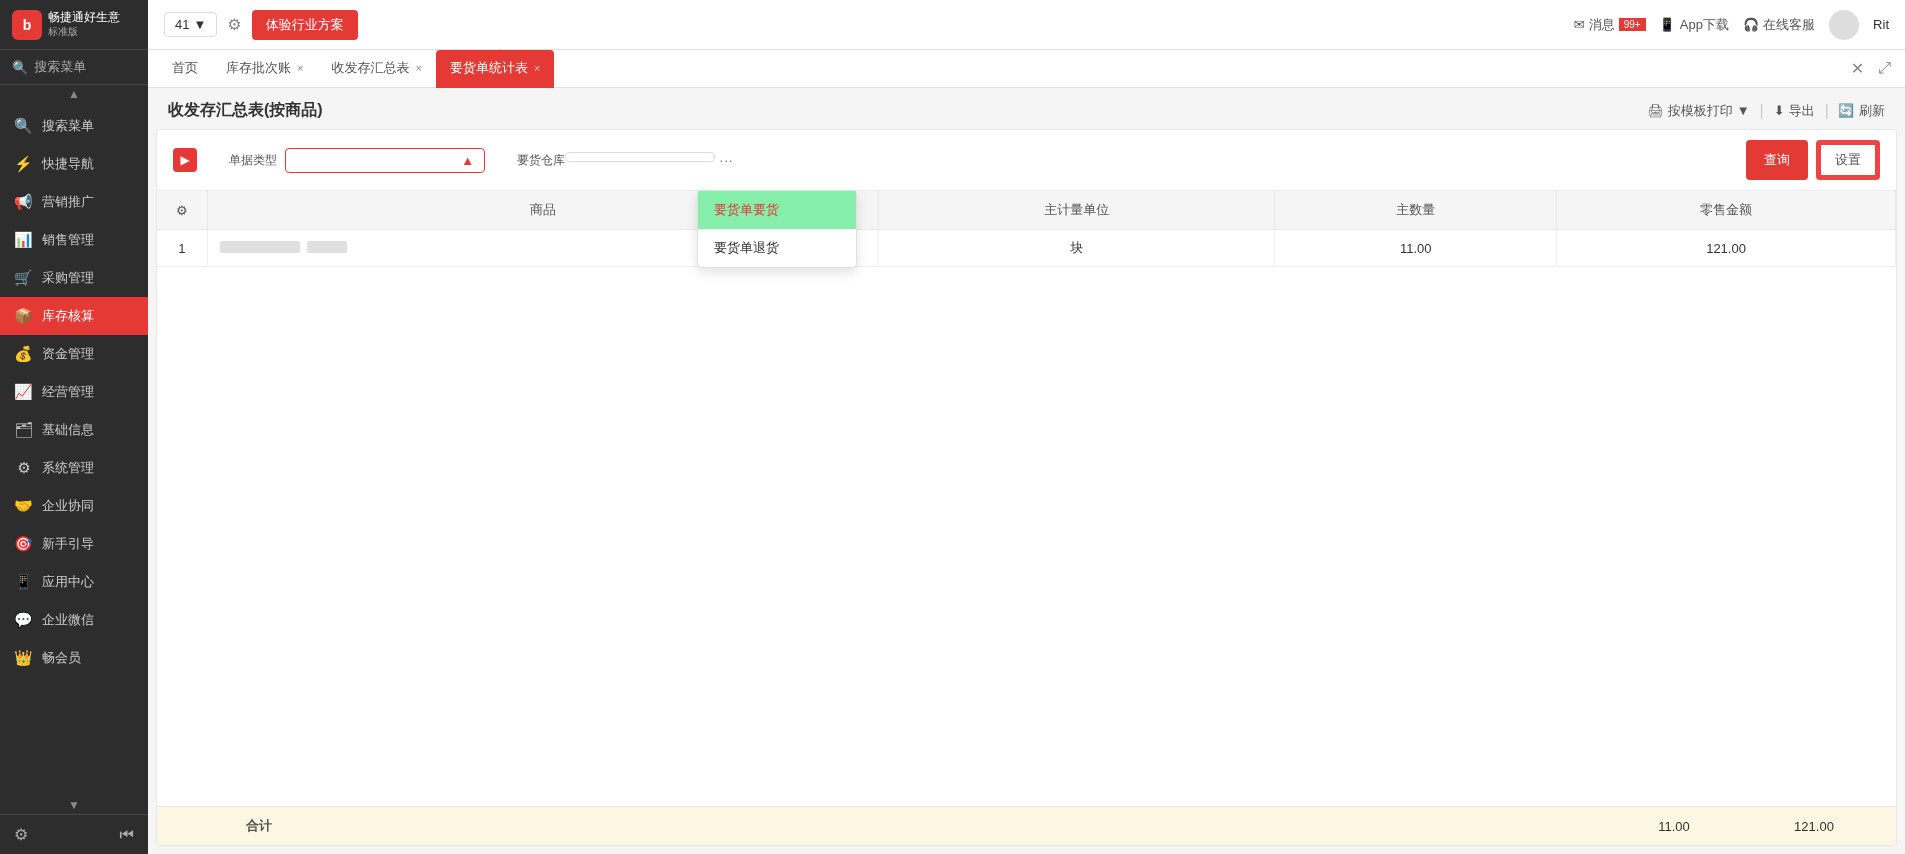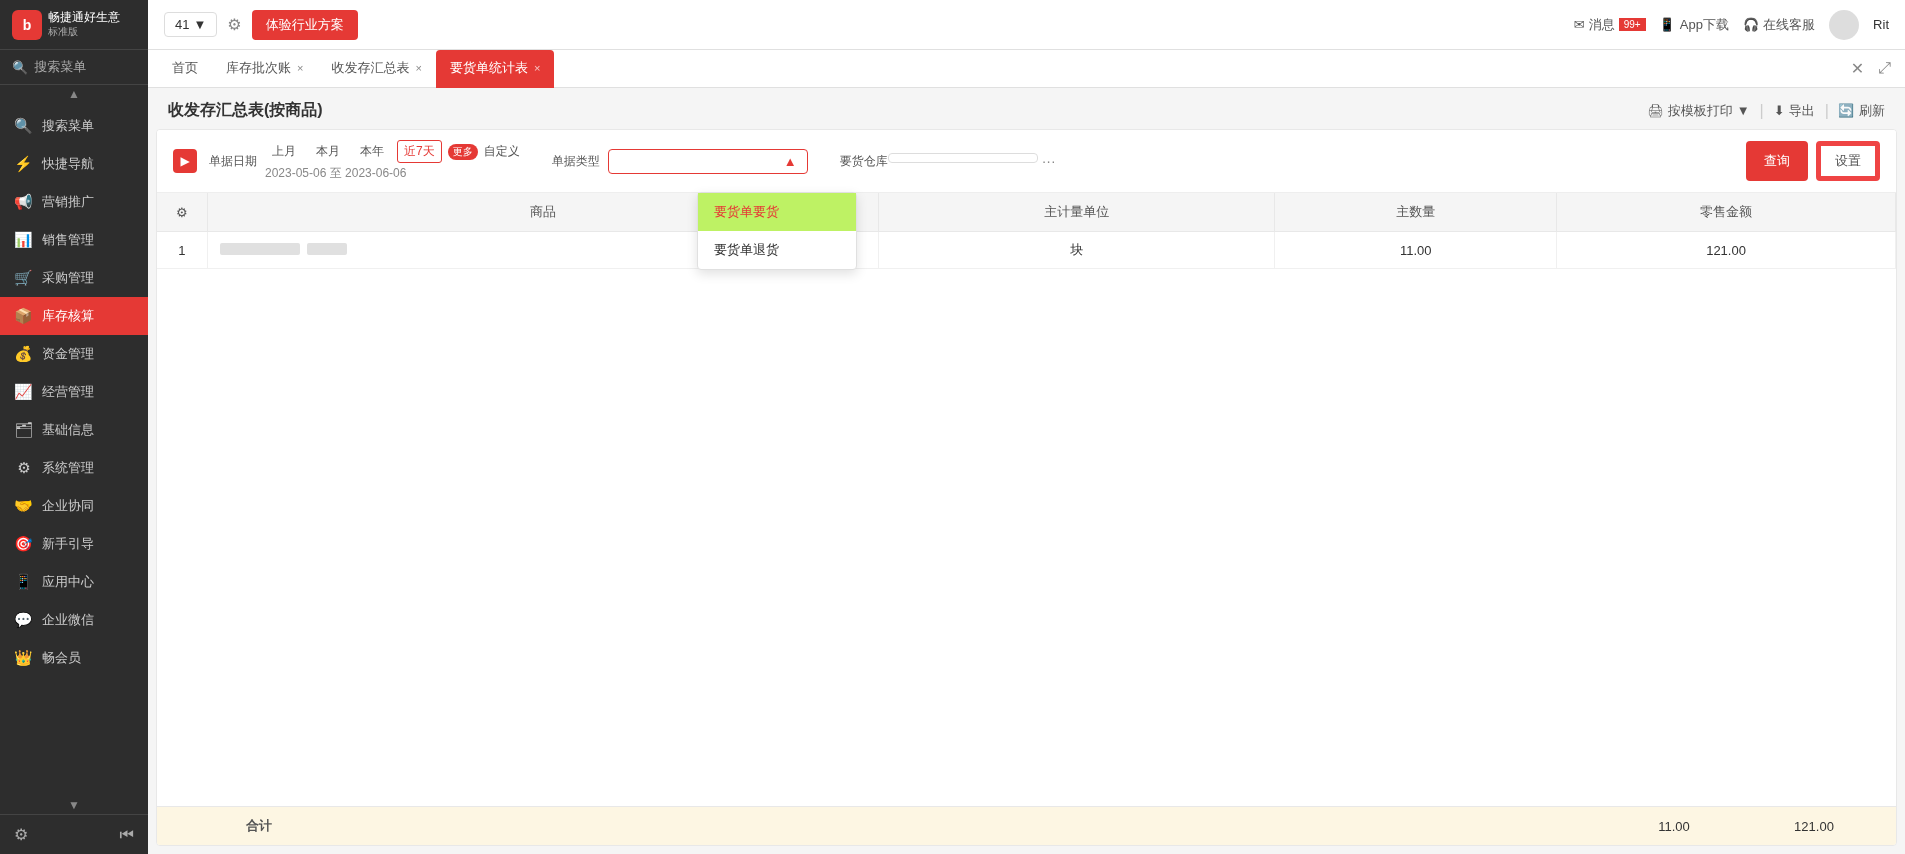--- a/index.html
+++ b/index.html
@@ -218,21 +218,21 @@
       box-shadow: 0 4px 12px rgba(0,0,0,0.12);
       z-index: 100;
       min-width: 160px;
     }
     .dropdown-item {
       padding: 10px 16px;
       font-size: 13px;
       color: #333;
       cursor: pointer;
     }
-    .dropdown-item.selected { background: #bef264; color: #e53935; }
+    .dropdown-item.selected { background: #86efac; color: #e53935; }
 
     
     .table-container {
       background: white;
       flex: 1;
       overflow: auto;
       margin: 0;
     }
     table { width: 100%; border-collapse: collapse; font-size: 13px; }
     thead tr { background: #f5f5f5; }
@@ -455,34 +455,20 @@
           <span>刷新</span>
         </div>
       </div>
     </div>
 
     <div class="filter-plus-table">
 
       <div class="filter-bar">
         <div class="filter-expand-btn">▶</div>
 
-        <div class="filter-section">
-          <span class="filter-label">单据日期</span>
-          <div class="filter-date-group">
-            <div style="display:flex;align-items:center;gap:6px;">
-              <span class="date-btn">上月</span>
-              <span class="date-btn">本月</span>
-              <span class="date-btn">本年</span>
-              <span class="date-btn active">近7天</span>
-              <span class="date-badge">更多</span>
-              <span class="date-custom">自定义</span>
-            </div>
-            <div class="date-range">2023-05-06 至 2023-06-06</div>
-          </div>
-        </div>
 
         <div class="filter-type-section">
           <span class="filter-type-label">单据类型</span>
           <div class="filter-type-input">
             <span style="color:#333;"></span>
             <span class="arrow" style="color:#e53935;">▲</span>
           </div>
         </div>
 
         <div class="filter-warehouse-section">

